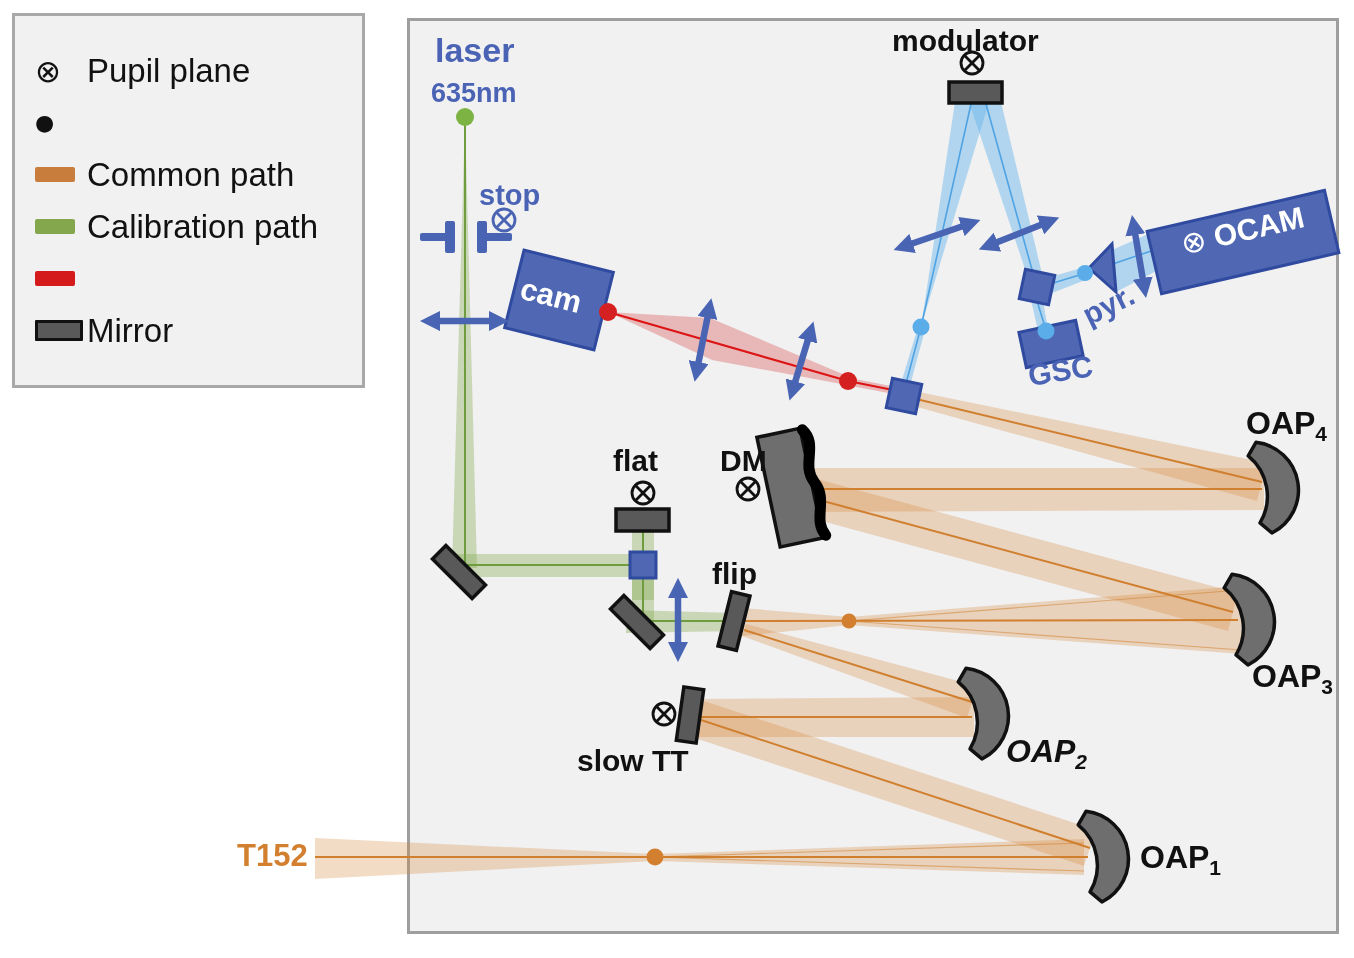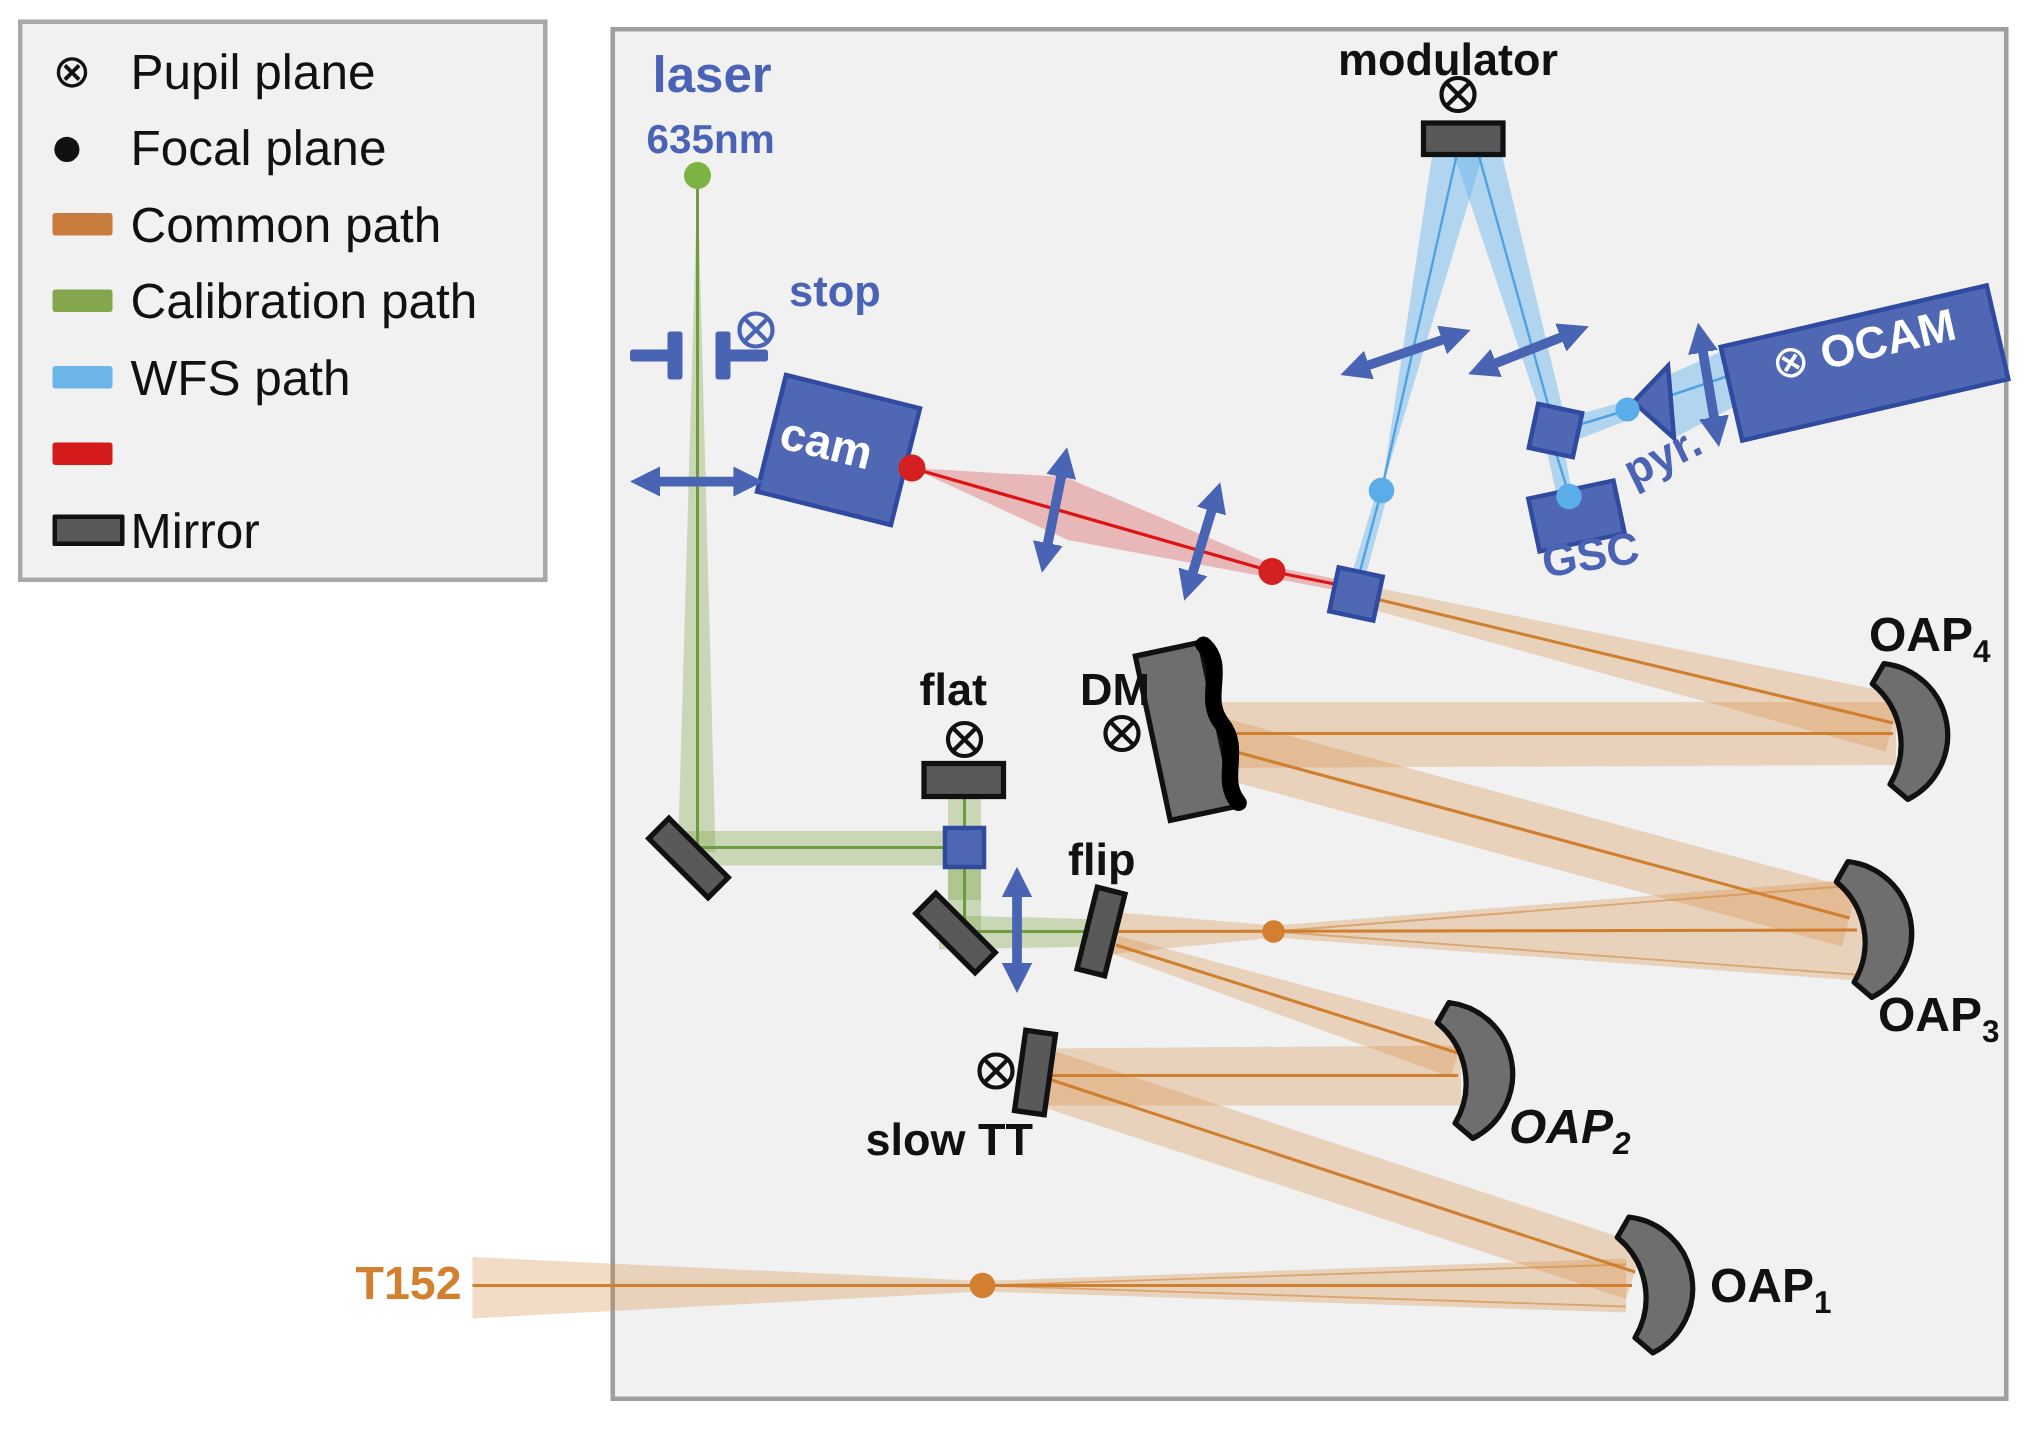--- a/index.html
+++ b/index.html
@@ -40,39 +40,32 @@
     <div class="lg-row">
       <span class="lg-sym">
           <span class="sym-pupil">⊗</span>
         </span>
       <span class="lg-text">Pupil plane</span>
     </div>
     <div class="lg-row">
       <span class="lg-sym">
           <span class="sym-focal">●</span>
         </span>
-      <span class="lg-text">Focal plane</span>
     </div>
     <div class="lg-row">
       <span class="lg-sym">
           <span class="swatch sw-common"></span>
         </span>
       <span class="lg-text">Common path</span>
     </div>
     <div class="lg-row">
       <span class="lg-sym">
           <span class="swatch sw-calib"></span>
         </span>
       <span class="lg-text">Calibration path</span>
-    </div>
-    <div class="lg-row">
-      <span class="lg-sym">
-          <span class="swatch sw-wfs"></span>
-        </span>
-      <span class="lg-text">WFS path</span>
     </div>
     <div class="lg-row">
       <span class="lg-sym">
           <span class="swatch sw-science"></span>
         </span>
     </div>
     <div class="lg-row">
       <span class="lg-sym">
           <span class="sw-mirror"></span>
         </span>
@@ -265,21 +258,21 @@
       <g stroke="#111" stroke-width="2.8">
         <circle cx="664" cy="714" r="11"></circle>
         <line x1="656.3" y1="706.3" x2="671.7" y2="721.7"></line>
         <line x1="671.7" y1="706.3" x2="656.3" y2="721.7"></line>
       </g>
     </g>
   </svg>
 
   <div class="lbl lbl-blue" style="left:435px;top:33px;font-size:34px;">laser</div>
   <div class="lbl lbl-blue" style="left:431px;top:80px;font-size:27px;">635nm</div>
-  <div class="lbl lbl-blue" style="left:479px;top:181px;font-size:29px;margin-left:47px;">stop</div>
+  <div class="lbl lbl-blue" style="left:479px;top:181px;font-size:29px;">stop</div>
   <div class="lbl lbl-white" style="left:520px;top:280px;font-size:31px;transform:rotate(14deg);">cam</div>
   <div class="lbl" style="left:892px;top:26px;">modulator</div>
   <div class="lbl lbl-white" style="left:1180px;top:216px;font-size:30px;transform:rotate(-13deg);"><span class="icon-pupil-inline">⊗</span> <span>OCAM</span></div>
   <div class="lbl lbl-blue" style="left:1082px;top:290px;font-size:30px;transform:rotate(-26deg);">pyr.</div>
   <div class="lbl lbl-blue" style="left:1028px;top:356px;font-size:30px;transform:rotate(-9deg);">GSC</div>
   <div class="lbl" style="left:613px;top:446px;text-align:right;">flat</div>
   <div class="lbl" style="left:720px;top:446px;">DM</div>
   <div class="lbl" style="left:712px;top:559px;">flip</div>
   <div class="lbl" style="left:577px;top:746px;">slow TT</div>
   <div class="lbl" style="left:1246px;top:407px;font-size:32px;"><span>OAP</span><sub>4</sub></div>

